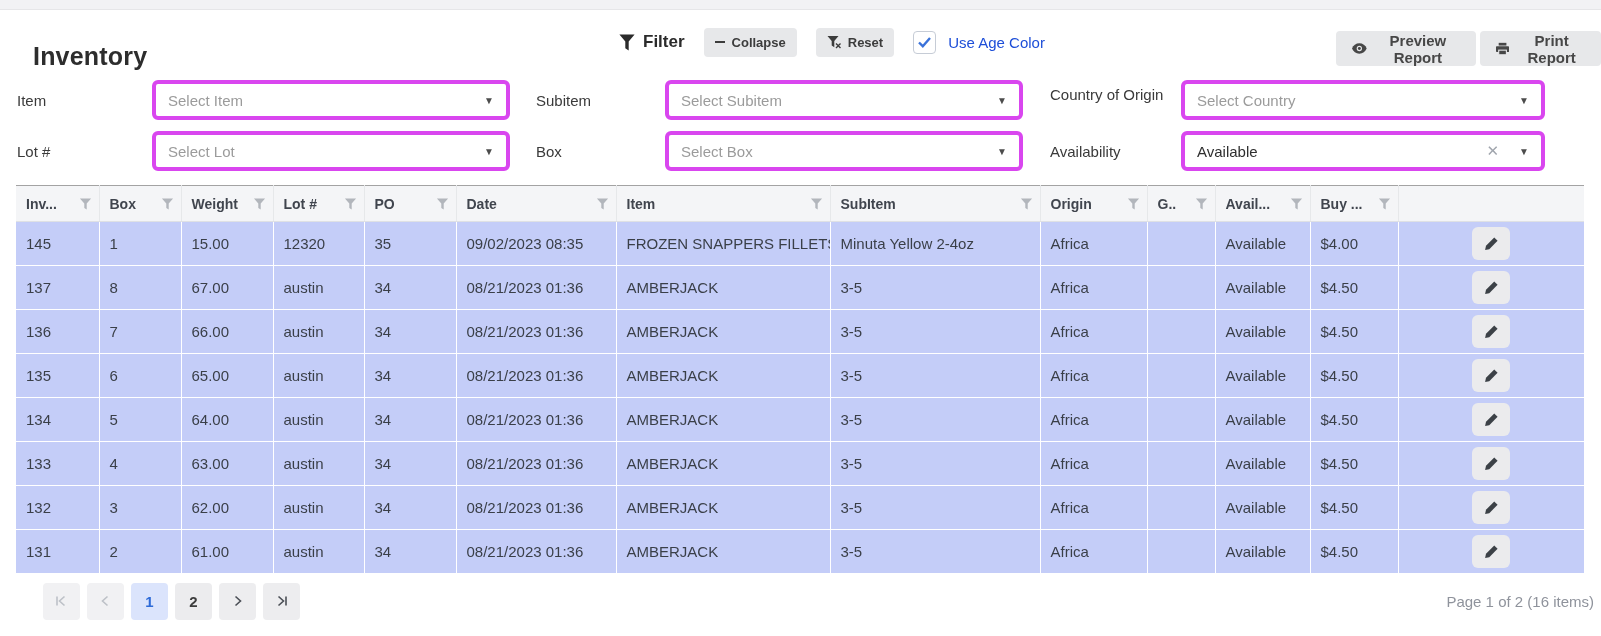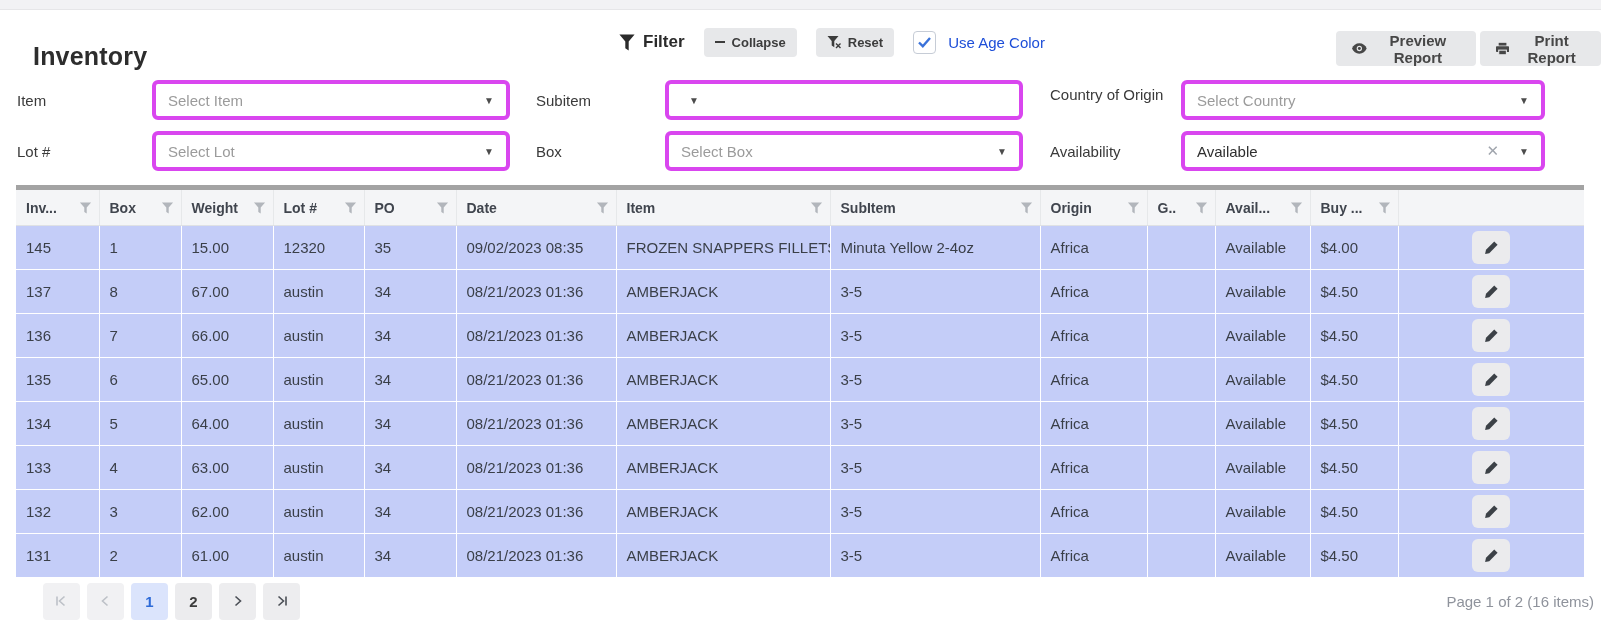--- a/index.html
+++ b/index.html
@@ -35,21 +35,21 @@
   #lab-item{left:17px;top:92px}      #f-item{left:152px;top:80px;width:358px}
   #lab-subitem{left:536px;top:92px}  #f-subitem{left:665px;top:80px;width:358px}
   #lab-country{left:1050px;top:86px;width:120px;line-height:17px} #f-country{left:1181px;top:80px;width:364px}
   #lab-lot{left:17px;top:143px}      #f-lot{left:152px;top:131px;width:358px}
   #lab-box{left:536px;top:143px}     #f-box{left:665px;top:131px;width:358px}
   #lab-avail{left:1050px;top:143px}  #f-avail{left:1181px;top:131px;width:364px}
 
   
   .tblwrap{position:absolute;left:16px;top:185px;width:1568px}
   table{border-collapse:collapse;table-layout:fixed;width:1568px}
-  thead th{background:#f4f5f7;height:35px;border-top:5px solid #a3a3a3;border-bottom:1px solid #dfe1e4;
+  thead th{background:#f4f5f7;height:35px;border-top:1px solid #a3a3a3;border-bottom:1px solid #dfe1e4;
            border-right:1px solid #e6e8ea;position:relative;text-align:left;padding:0 0 0 10px;
            font-size:14px;font-weight:700;color:#40454e;white-space:nowrap;overflow:hidden}
   thead th:last-child{border-right:none}
   thead th .funicon{position:absolute;right:7px;top:50%;transform:translateY(-50%)}
   tbody td{background:#c4cdf8;height:43px;border-right:1px solid #ffffff;border-bottom:1px solid #ffffff;
            padding:0 0 0 10px;font-size:15px;color:#3a3f48;white-space:nowrap;overflow:hidden}
   tbody td:last-child{border-right:none}
   td.editcell{text-align:center;padding:0}
   .editbtn{width:38px;height:33px;background:#ebebed;border:none;border-radius:6px;
            display:inline-flex;align-items:center;justify-content:center;cursor:pointer;vertical-align:middle}
@@ -117,20 +117,21 @@
 </div>
 
 <span class="flabel" id="lab-item">Item</span>
 <div class="fbox" id="f-item">
   <span class="value ph">Select Item</span>
   <span class="car">▼</span>
 </div>
 
 <span class="flabel" id="lab-subitem">Subitem</span>
 <div class="fbox" id="f-subitem">
+  <span class="value ph">Select Subitem</span>
   <span class="car">▼</span>
 </div>
 
 <span class="flabel" id="lab-country">Country of Origin</span>
 <div class="fbox" id="f-country">
   <span class="value ph">Select Country</span>
   <span class="car">▼</span>
 </div>
 
 <span class="flabel" id="lab-lot">Lot #</span>

